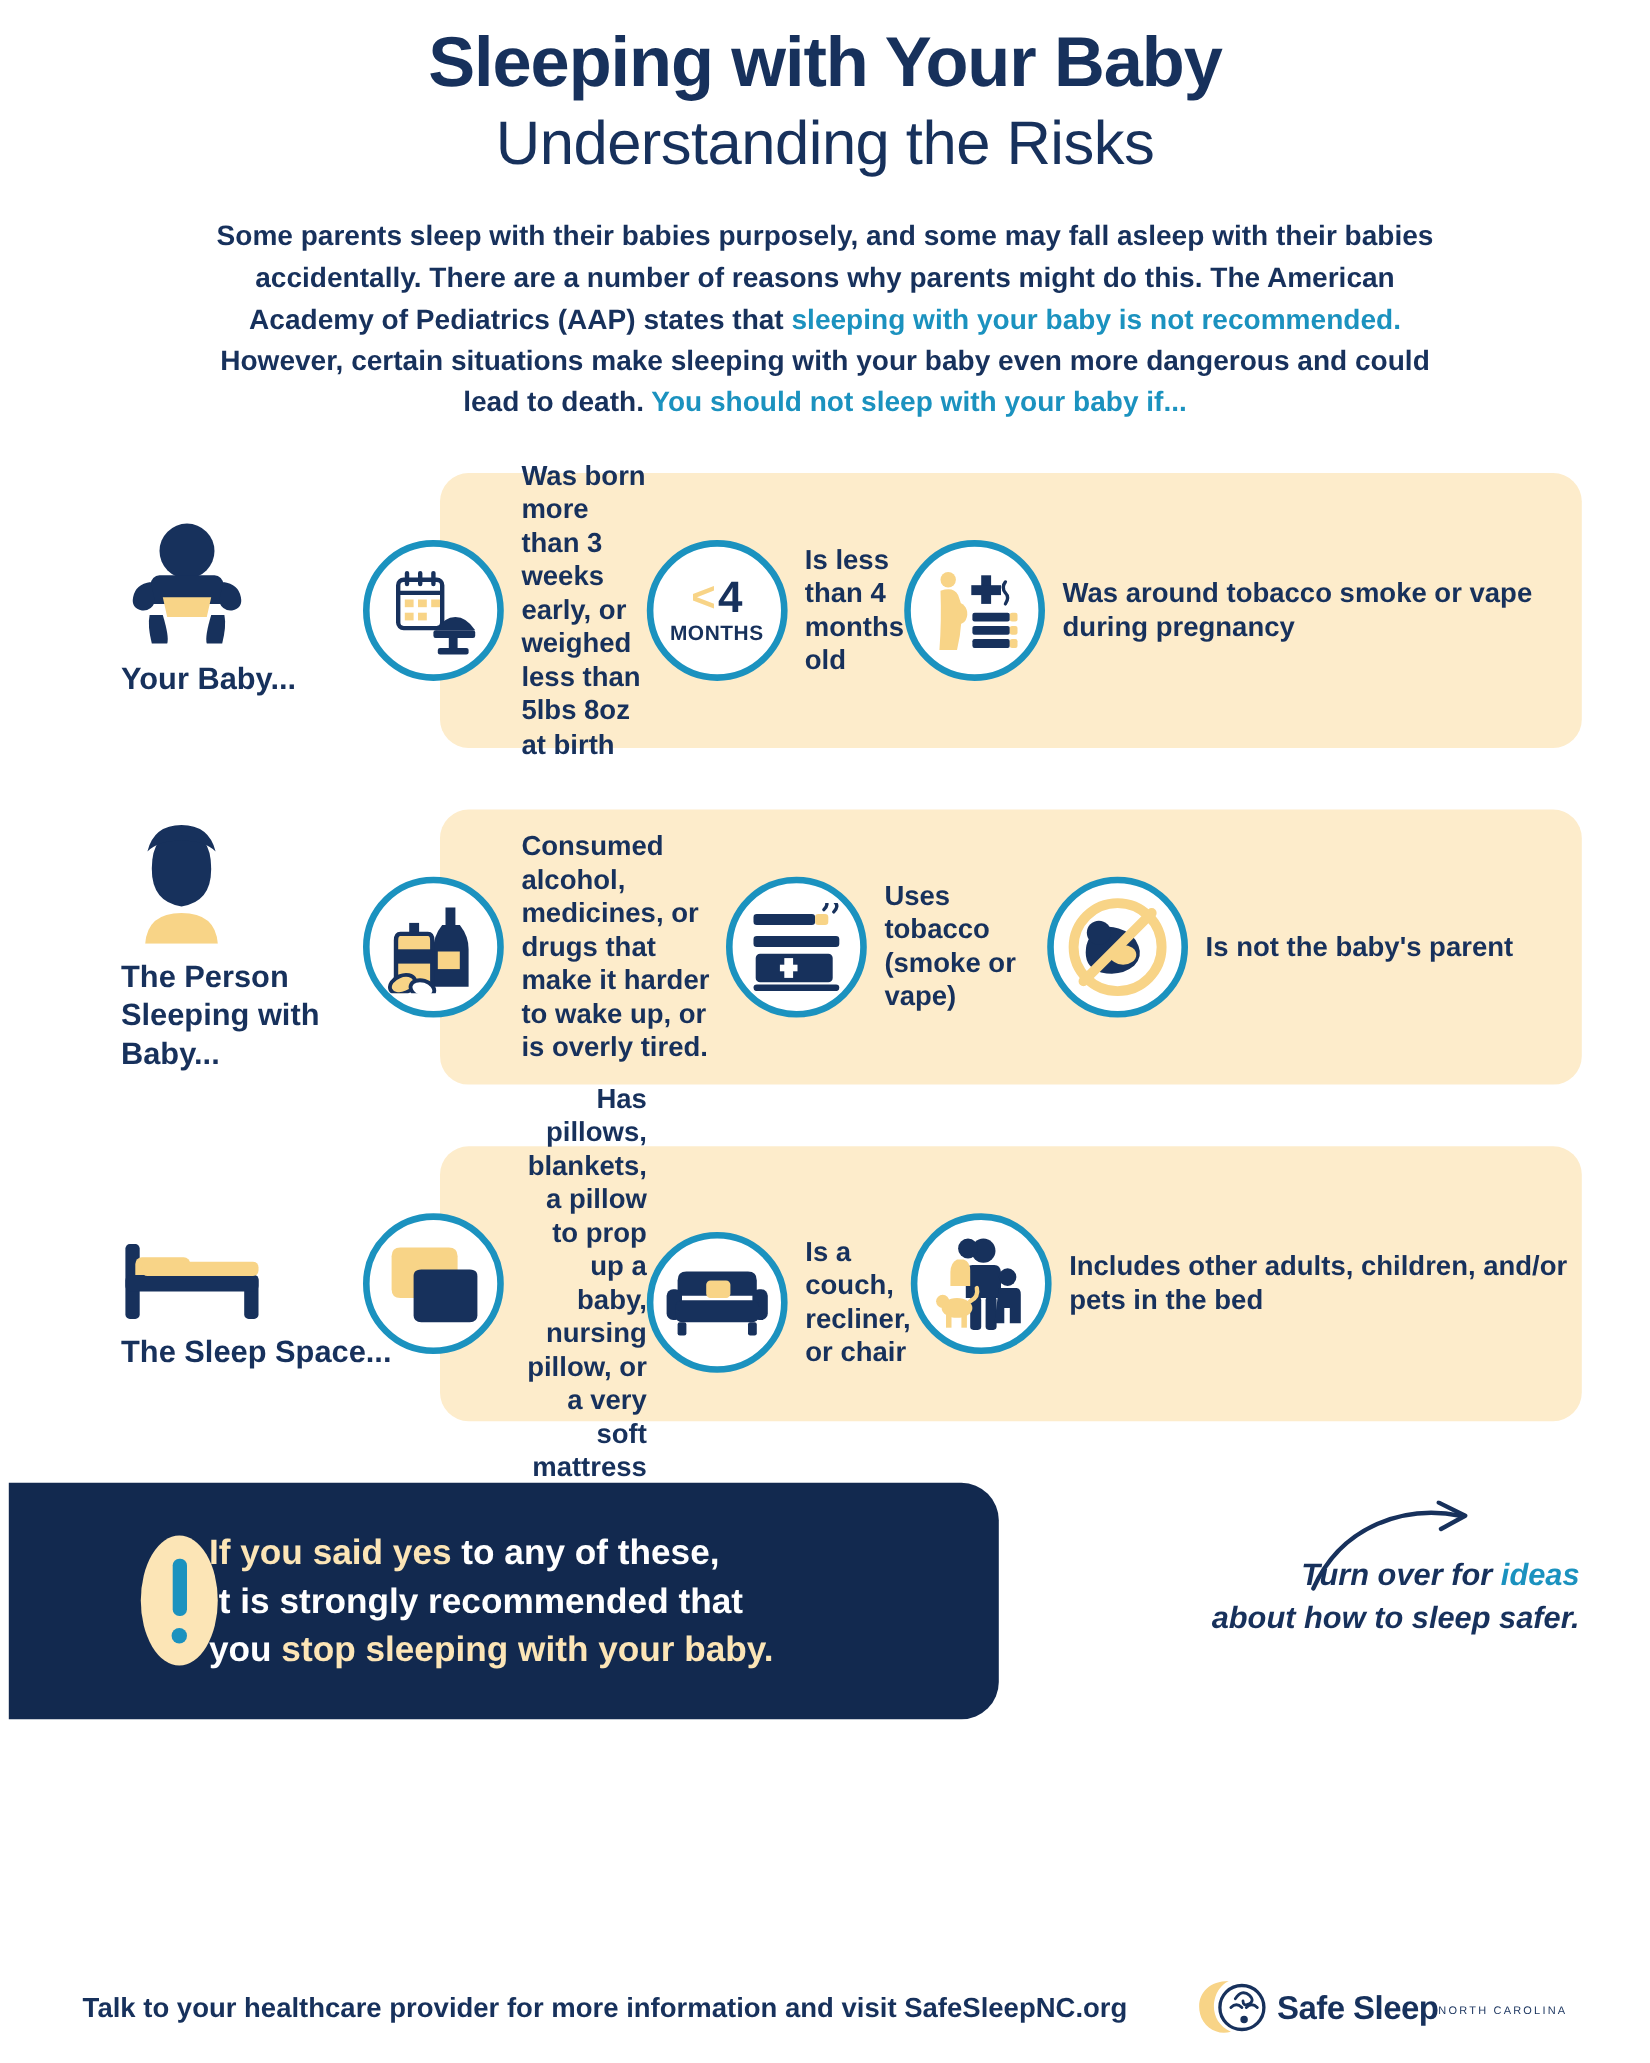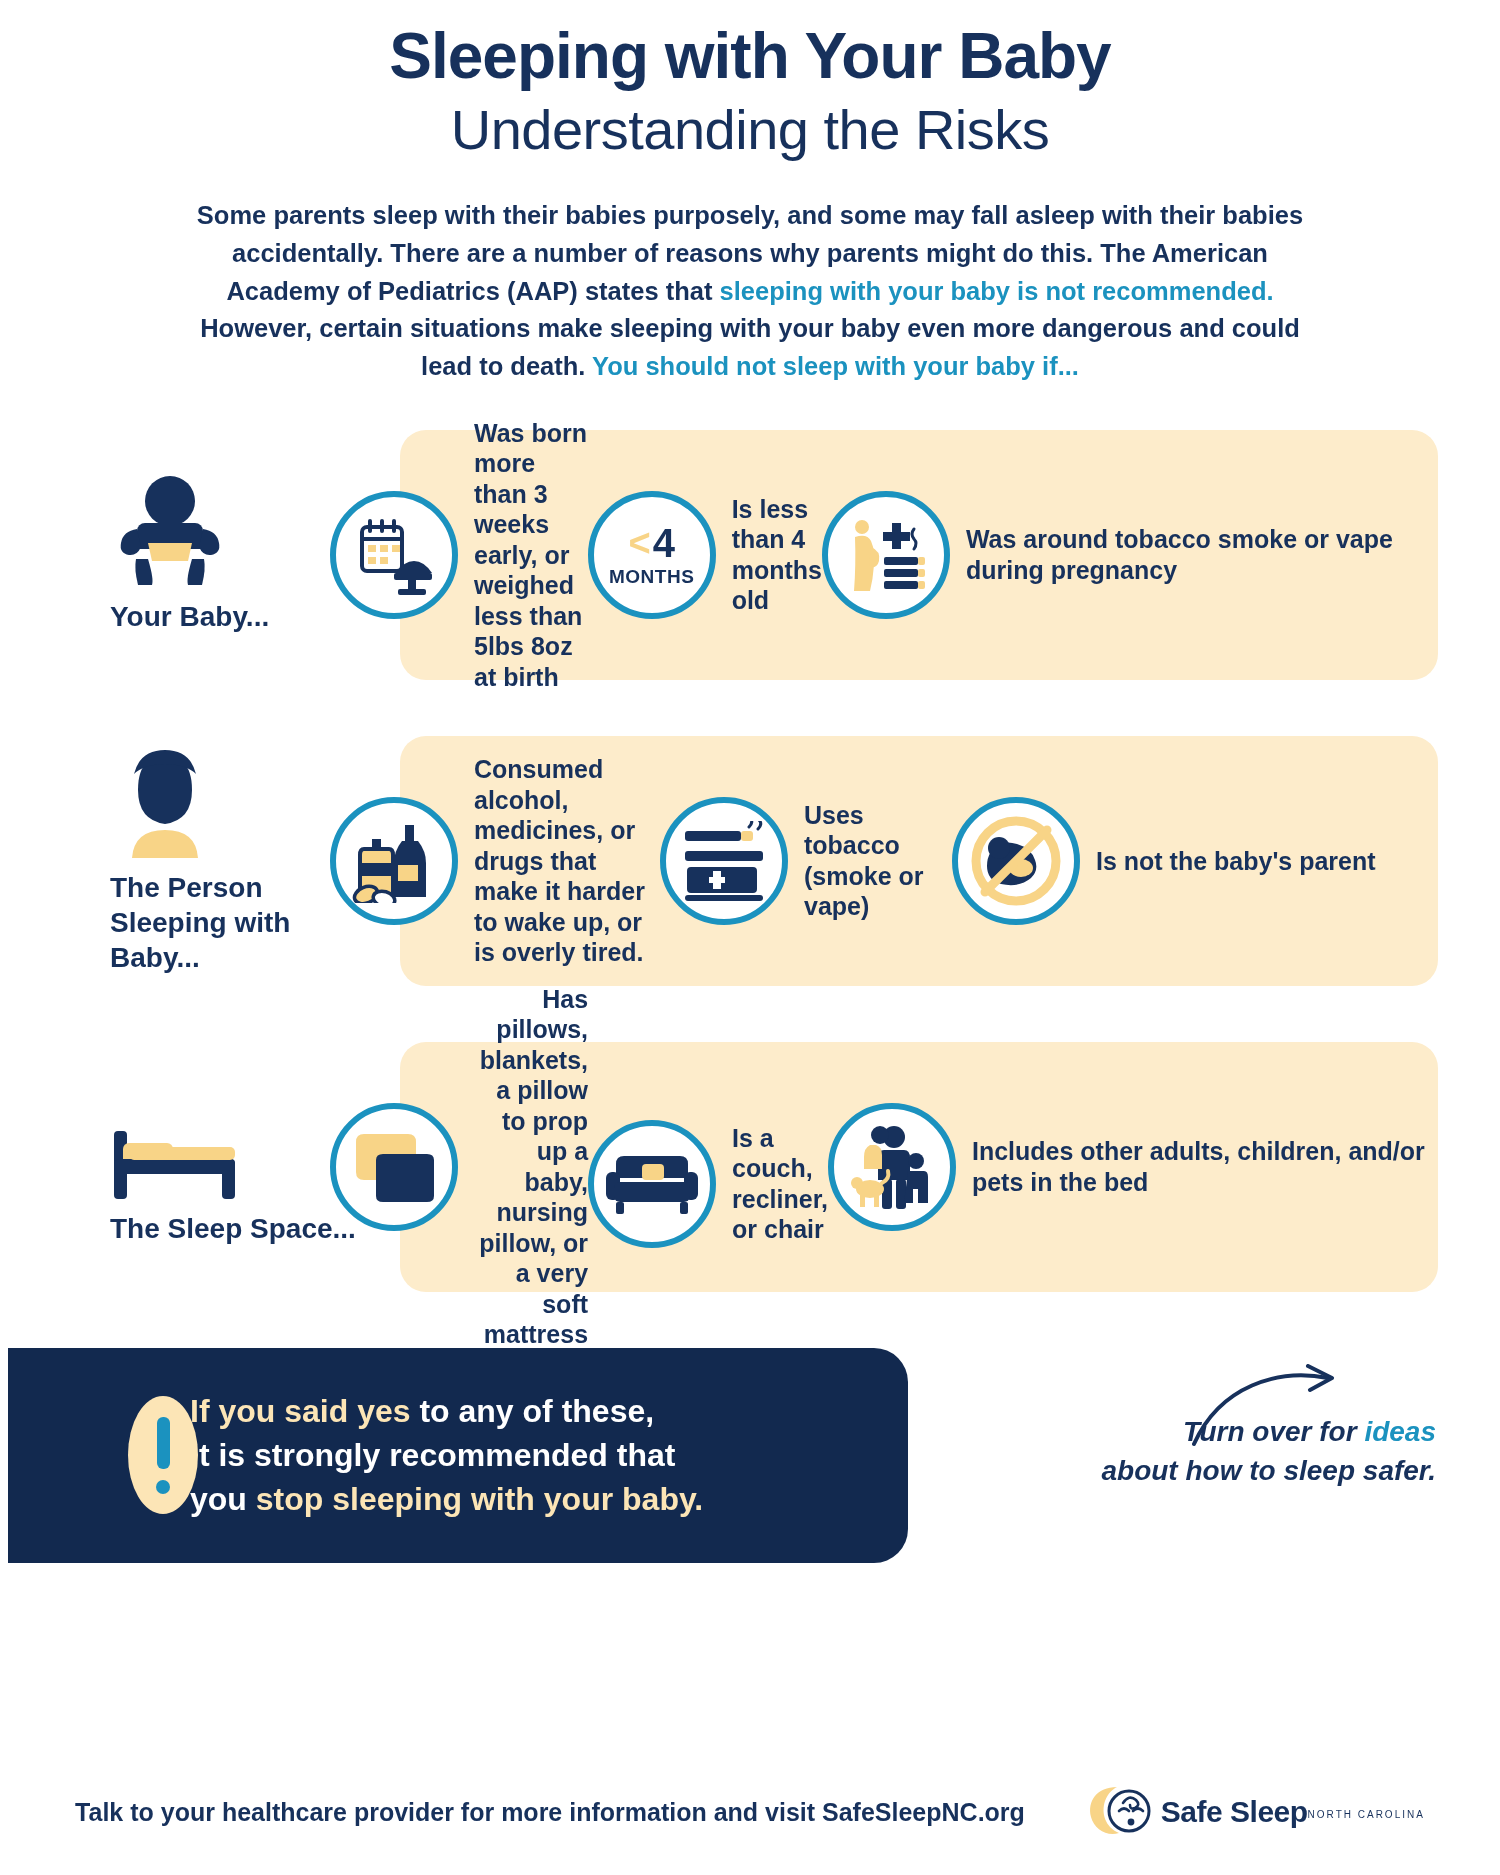--- a/index.html
+++ b/index.html
@@ -113,21 +113,21 @@
     position:absolute;right:64px;top:42px;width:420px;text-align:right;
     font-size:28px;font-style:italic;font-weight:bold;color:var(--navy);
     line-height:1.4;
     margin-top:22px;
   }
   .turnover .hl{color:var(--teal);}
   .arrow-svg{position:absolute;right:90px;top:-48px;}
 
   
   .footer{
-    position:absolute;left:0;right:0;bottom:34px;
+    position:absolute;left:0;right:0;bottom:20px;
     display:flex;align-items:center;justify-content:center;gap:58px;
   }
   .footer-text{font-size:25px;font-weight:bold;color:var(--navy);}
   .footer-text .url{font-weight:bold;}
   .logo{display:flex;flex-direction:row;align-items:center;}
   .logo-name{font-size:30px;font-weight:bold;color:var(--navy);line-height:1;letter-spacing:-0.5px;}
   .logo-sub{font-size:10px;font-weight:normal;color:var(--navy);letter-spacing:2px;margin-top:4px;}
 </style>
 </head>
 <body>

